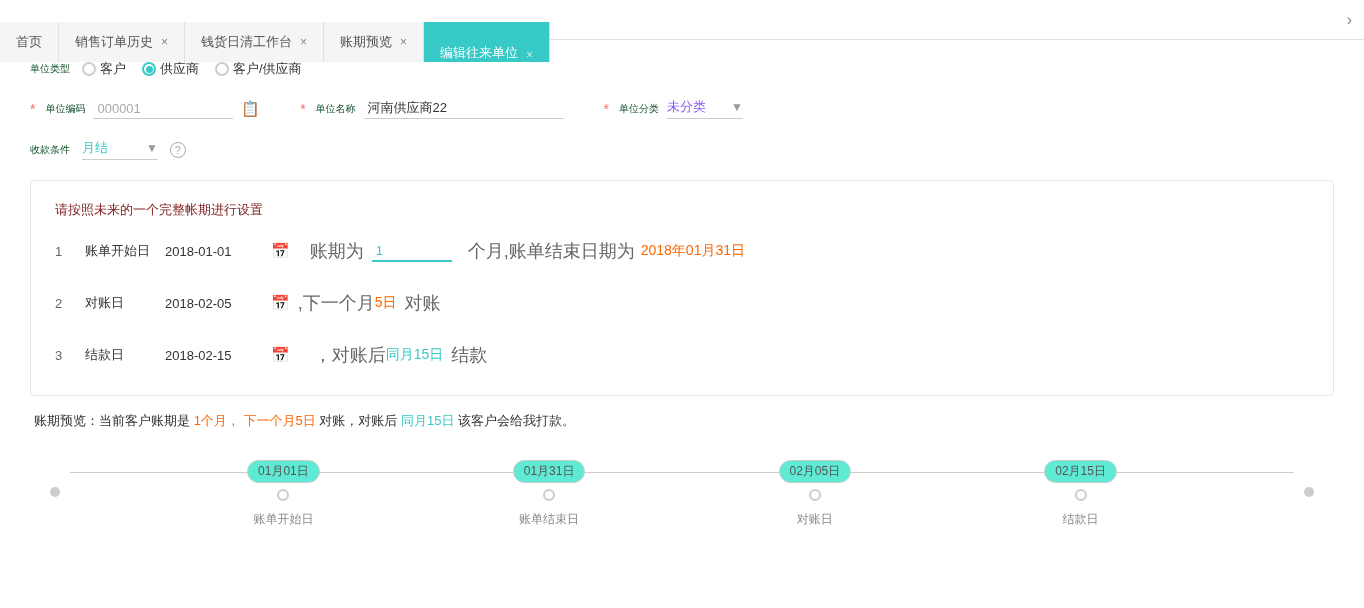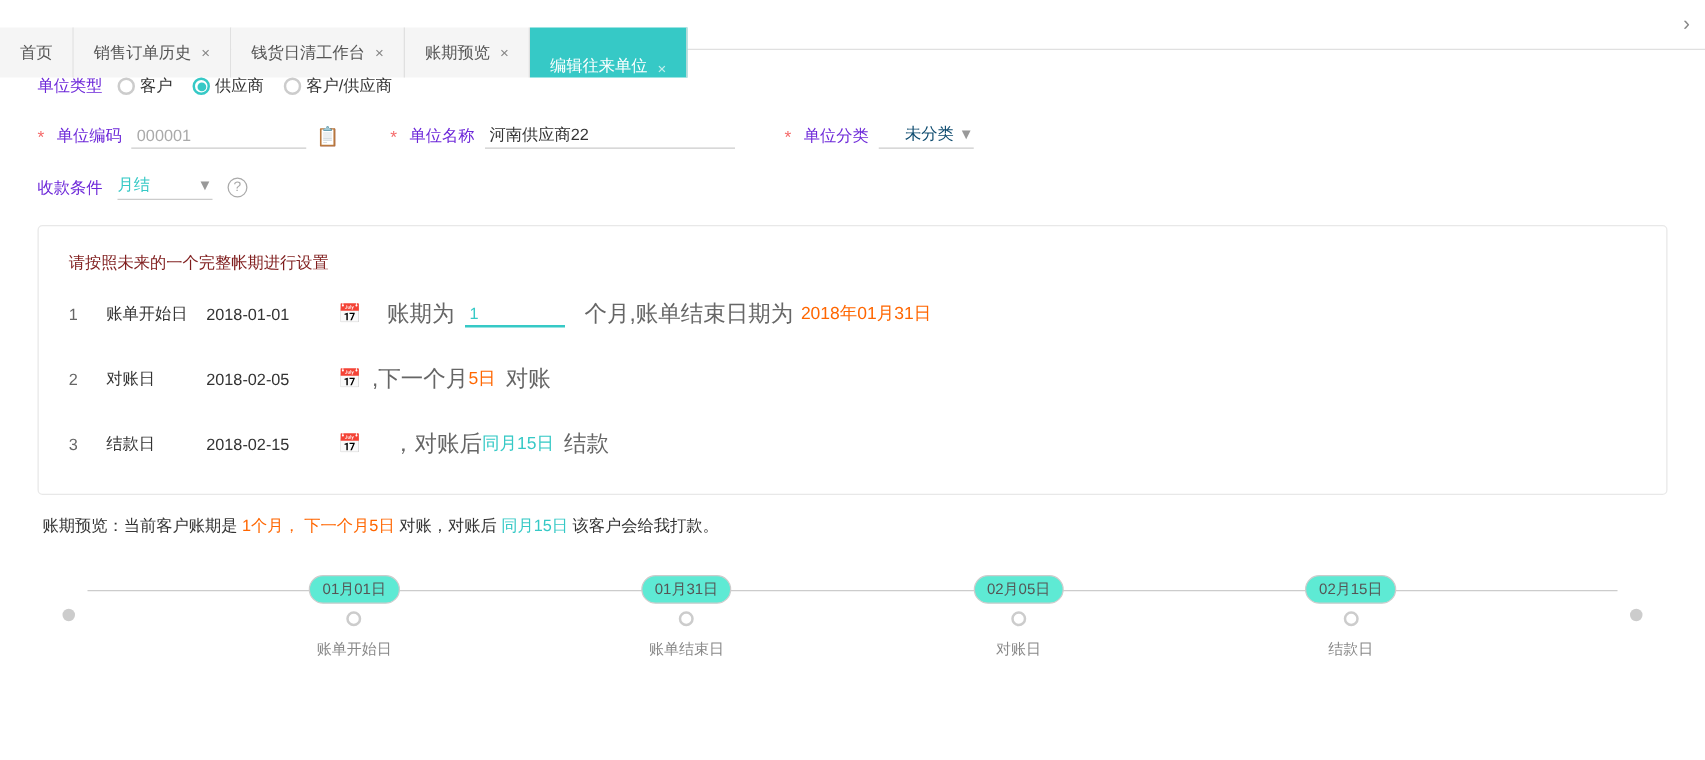--- a/index.html
+++ b/index.html
@@ -54,22 +54,22 @@
     }
 
     
     .form-row {
       display: flex;
       align-items: center;
       margin-bottom: 20px;
       gap: 12px;
     }
     .form-label {
-      color: #6d28d9;
-      font-size: 13px;
+      color: #14532d;
+      font-size: 10px;
       white-space: nowrap;
     }
     .required-star {
       color: #f56c6c;
       margin-right: 2px;
     }
 
     
     .radio-group {
       display: flex;
@@ -129,23 +129,22 @@
       font-size: 13px;
       color: #36c9c6;
       min-width: 60px;
     }
     .dropdown-arrow {
       color: #999;
       font-size: 12px;
     }
     .dropdown-plain {
       font-size: 13px;
-      color: #0c4a6e;
+      color: #8b5cf6;
       min-width: 60px;
-      text-align: right;
     }
 
     
     .cal-icon {
       color: #36c9c6;
       font-size: 15px;
       cursor: pointer;
     }
 
     

